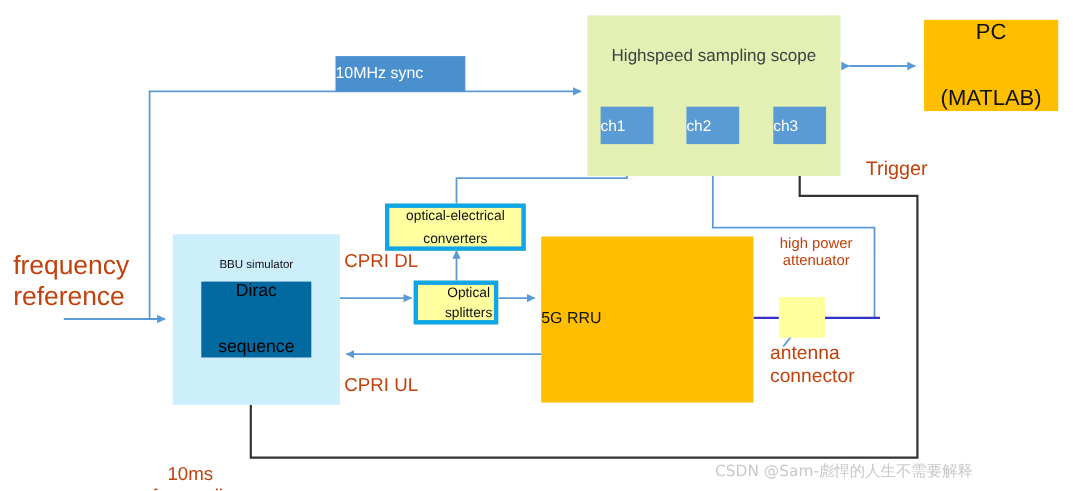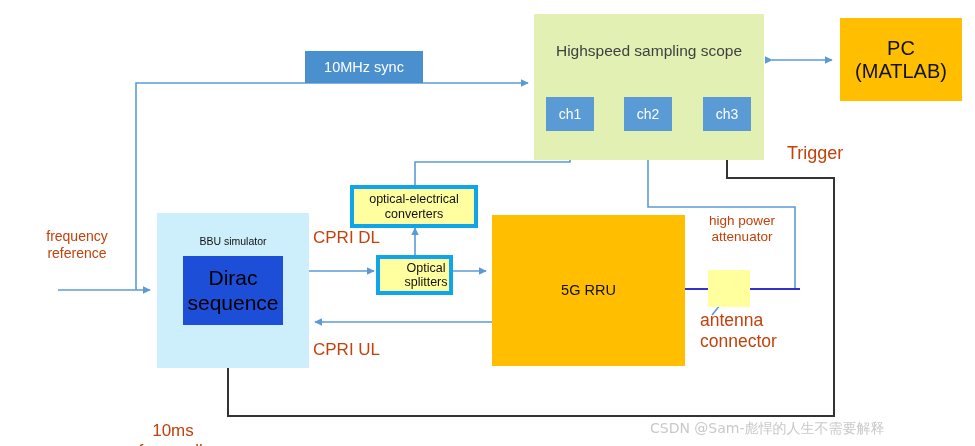--- a/index.html
+++ b/index.html
@@ -3,29 +3,29 @@
 <meta charset="utf-8">
 <style>
   html,body{margin:0;padding:0;background:#ffffff;}
   #stage{
     position:relative;width:975px;height:446px;overflow:hidden;
     background:#ffffff;
     font-family:"Liberation Sans", sans-serif;
   }
   #wires{position:absolute;left:0;top:0;width:975px;height:446px;}
   .box{position:absolute;box-sizing:border-box;display:flex;align-items:center;
-       justify-content:center;text-align:center;line-height:1.15;}
+       justify-content:space-between;text-align:center;line-height:1.15;}
   .scope{background:#e2f0b4;color:#111;}
   .scope-title{position:absolute;left:534px;top:40px;width:230px;height:22px;
        font-size:15.5px;color:#404040;display:flex;align-items:center;justify-content:center;}
   .pc{background:#ffbf00;color:#111;font-size:20px;}
   .rru{background:#ffbf00;color:#111;font-size:14.5px;}
   .bbu{background:#cdeefb;}
   .bbu-title{position:absolute;font-size:10.5px;color:#111;}
-  .dirac{background:#1d4ed8;color:#000;font-size:21px;}
+  .dirac{background:#0369a1;color:#000;font-size:16px;}
   .chbox{background:#5b9bd5;color:#fff;font-size:14px;}
   .bluelabel{background:#4a90cf;color:#fff;font-size:14.5px;}
   .yellowbox{background:#ffffa0;border:4px solid #0ea5e9;color:#111;font-size:12.5px;}
   .bluetext{position:absolute;color:#c2410c;line-height:1.18;}
   .atten{position:absolute;background:#ffff9e;}
   .wm{position:absolute;color:#c9c9c9;font-size:14px;white-space:nowrap;
       font-family:"DejaVu Sans", sans-serif;}
 </style>
 </head>
 <body>
@@ -103,21 +103,21 @@
 
   <div class="box yellowbox" style="left:376px;top:255px;width:77px;height:40px;flex-direction:column;padding-left:23px;">
     <span>Optical</span>
     <span>splitters</span>
   </div>
 
   <div class="box rru" style="left:492px;top:215px;width:193px;height:151px;">5G RRU</div>
 
   <div class="atten" style="left:708px;top:270px;width:42px;height:37px;"></div>
 
-  <div class="bluetext" style="left:12px;top:228px;width:130px;font-size:14px;text-align:center;">
+  <div class="bluetext" style="left:12px;top:228px;width:130px;font-size:24px;text-align:left;">
     <div>frequency</div>
     <div>reference</div>
   </div>
 
   <div class="bluetext" style="left:313px;top:228px;font-size:17px;">CPRI DL</div>
 
   <div class="bluetext" style="left:313px;top:340px;font-size:17px;">CPRI UL</div>
 
   <div class="bluetext" style="left:118px;top:384px;width:110px;font-size:17px;text-align:center;margin-top:37px;">
     <div>10ms</div>

